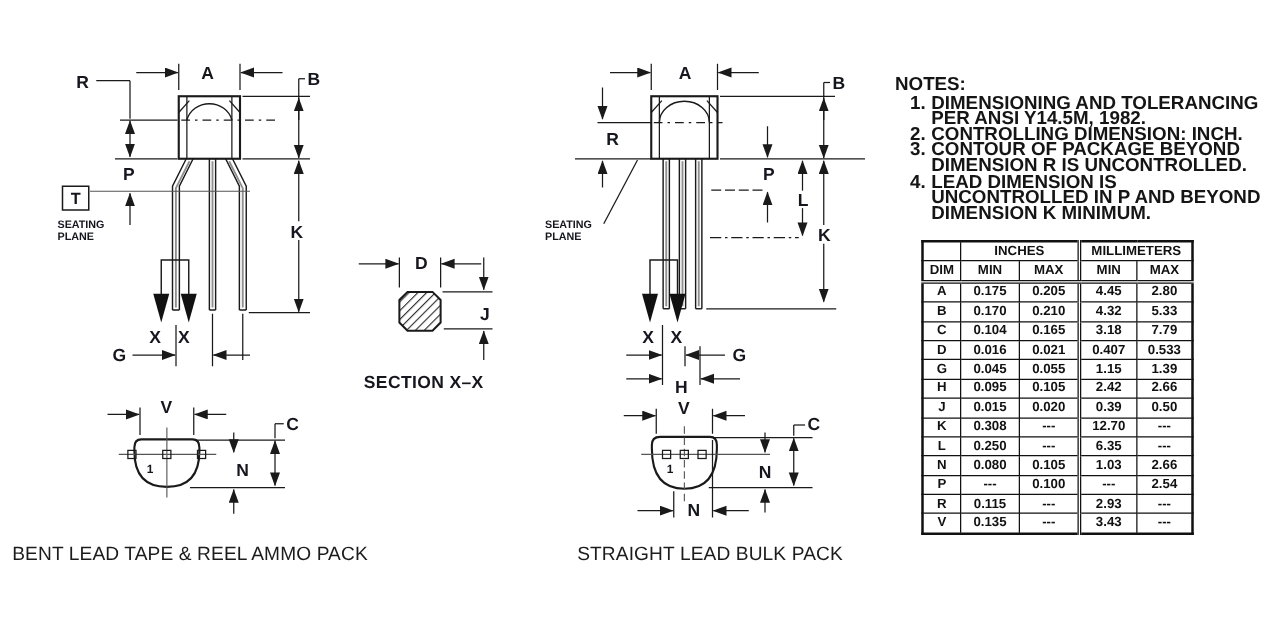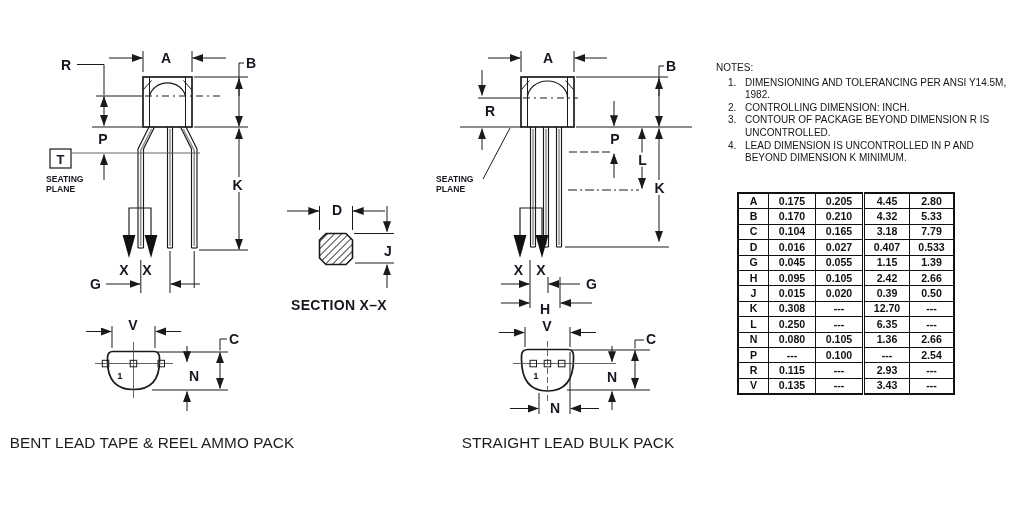--- a/index.html
+++ b/index.html
@@ -9,22 +9,22 @@
   svg text.small{font-size:9.5px;}
   svg text.tbox{font-size:13px;}
   svg text.seat{font-size:8.6px;letter-spacing:0;}
   svg text.cap{font-weight:normal;font-size:15.3px;letter-spacing:.1px;fill:#1c1c1c;}
   svg text.cap2{font-size:14px;letter-spacing:.3px;}
   .o{stroke:#1a1a1a;stroke-width:1.7;fill:none;stroke-linecap:square;}
   .d{stroke:#1a1a1a;stroke-width:1;fill:none;}
   .ld{stroke:#1a1a1a;stroke-width:1.15;fill:none;}
   .g{stroke:#8f8f8f;stroke-width:1.5;fill:none;}
   .cl{stroke:#555;stroke-width:.9;fill:none;}
-  .notes{position:absolute;left:716px;top:62px;width:302px;font-size:10px;line-height:12.6px;
-         color:#151515;}
+  .notes{position:absolute;left:716px;top:62px;width:302px;font-size:15px;line-height:12.6px;
+         color:#151515;font-weight:bold;}
   .notes .nt{margin:0 0 2px 0;}
   .note-item{display:flex;margin-left:12px;}
   .note-item .num{width:17px;flex:0 0 17px;}
   .note-item .txt{flex:1;}
   table.dim{position:absolute;left:737px;top:192px;border-collapse:collapse;table-layout:fixed;
             border:2px solid #111;font-size:10.6px;font-weight:bold;color:#111;text-align:center;}
   table.dim th,table.dim td{border:1px solid #111;padding:0;height:14.4px;line-height:13px;
             overflow:hidden;white-space:nowrap;}
   table.dim .c0{width:29px;} table.dim .c1{width:46px;} table.dim .c2{width:46px;}
   table.dim .c3{width:44px;} table.dim .c4{width:43px;}
@@ -302,20 +302,32 @@
     <span class="txt">CONTOUR OF PACKAGE BEYOND DIMENSION R IS UNCONTROLLED.</span>
   </div>
   <div class="note-item">
     <span class="num">4.</span>
     <span class="txt">LEAD DIMENSION IS UNCONTROLLED IN P AND BEYOND DIMENSION K MINIMUM.</span>
   </div>
 </div>
 
 <table class="dim">
   <thead>
+    <tr>
+      <th class="c0"></th>
+      <th class="c1" colspan="2">INCHES</th>
+      <th class="c3 dbl" colspan="2">MILLIMETERS</th>
+    </tr>
+    <tr>
+      <th class="c0">DIM</th>
+      <th class="c1">MIN</th>
+      <th class="c2">MAX</th>
+      <th class="c3 dbl">MIN</th>
+      <th class="c4">MAX</th>
+    </tr>
   </thead>
   <tbody>
         <tr>
           <td class="c0">A</td>
           <td class="c1">0.175</td>
           <td class="c2">0.205</td>
           <td class="c3 dbl">4.45</td>
           <td class="c4">2.80</td>
         </tr>
         <tr>
@@ -328,21 +340,21 @@
         <tr>
           <td class="c0">C</td>
           <td class="c1">0.104</td>
           <td class="c2">0.165</td>
           <td class="c3 dbl">3.18</td>
           <td class="c4">7.79</td>
         </tr>
         <tr>
           <td class="c0">D</td>
           <td class="c1">0.016</td>
-          <td class="c2">0.027</td>
+          <td class="c2">0.021</td>
           <td class="c3 dbl">0.407</td>
           <td class="c4">0.533</td>
         </tr>
         <tr>
           <td class="c0">G</td>
           <td class="c1">0.045</td>
           <td class="c2">0.055</td>
           <td class="c3 dbl">1.15</td>
           <td class="c4">1.39</td>
         </tr>
@@ -371,21 +383,21 @@
           <td class="c0">L</td>
           <td class="c1">0.250</td>
           <td class="c2">---</td>
           <td class="c3 dbl">6.35</td>
           <td class="c4">---</td>
         </tr>
         <tr>
           <td class="c0">N</td>
           <td class="c1">0.080</td>
           <td class="c2">0.105</td>
-          <td class="c3 dbl">1.36</td>
+          <td class="c3 dbl">1.03</td>
           <td class="c4">2.66</td>
         </tr>
         <tr>
           <td class="c0">P</td>
           <td class="c1">---</td>
           <td class="c2">0.100</td>
           <td class="c3 dbl">---</td>
           <td class="c4">2.54</td>
         </tr>
         <tr>

